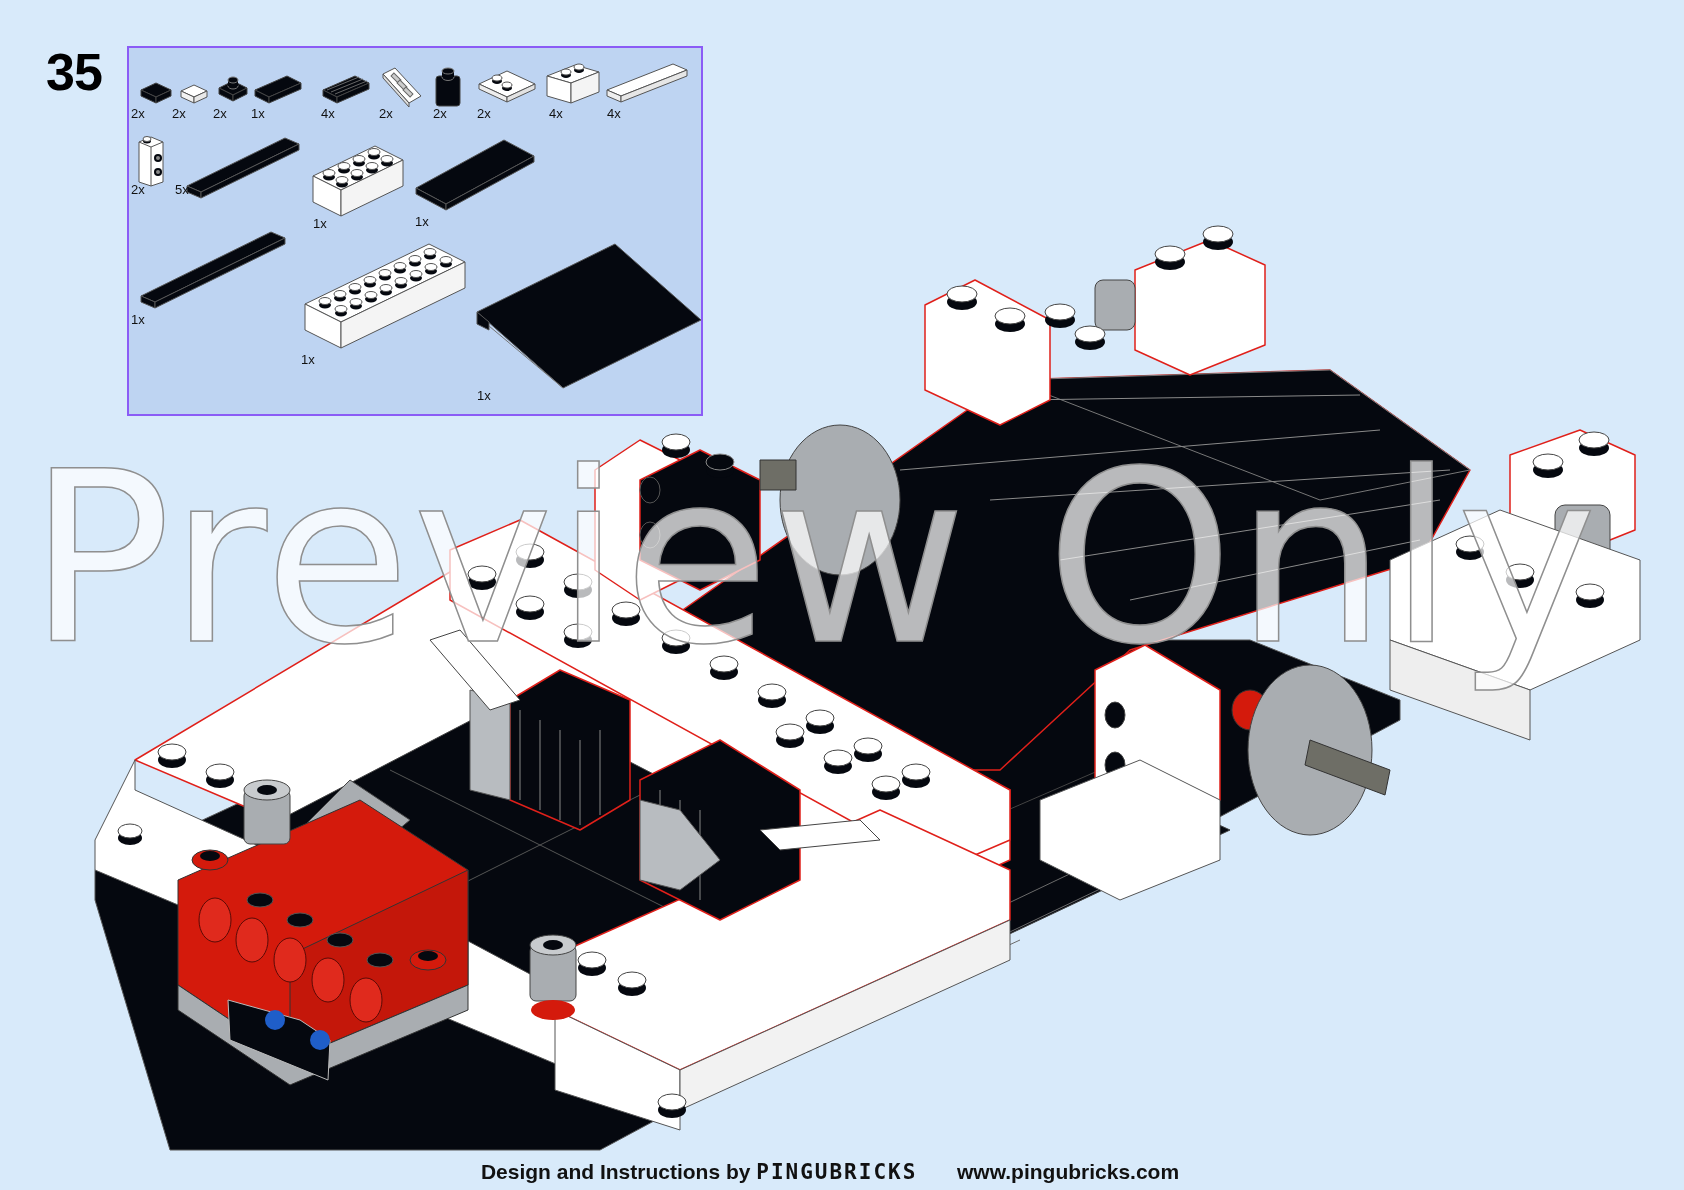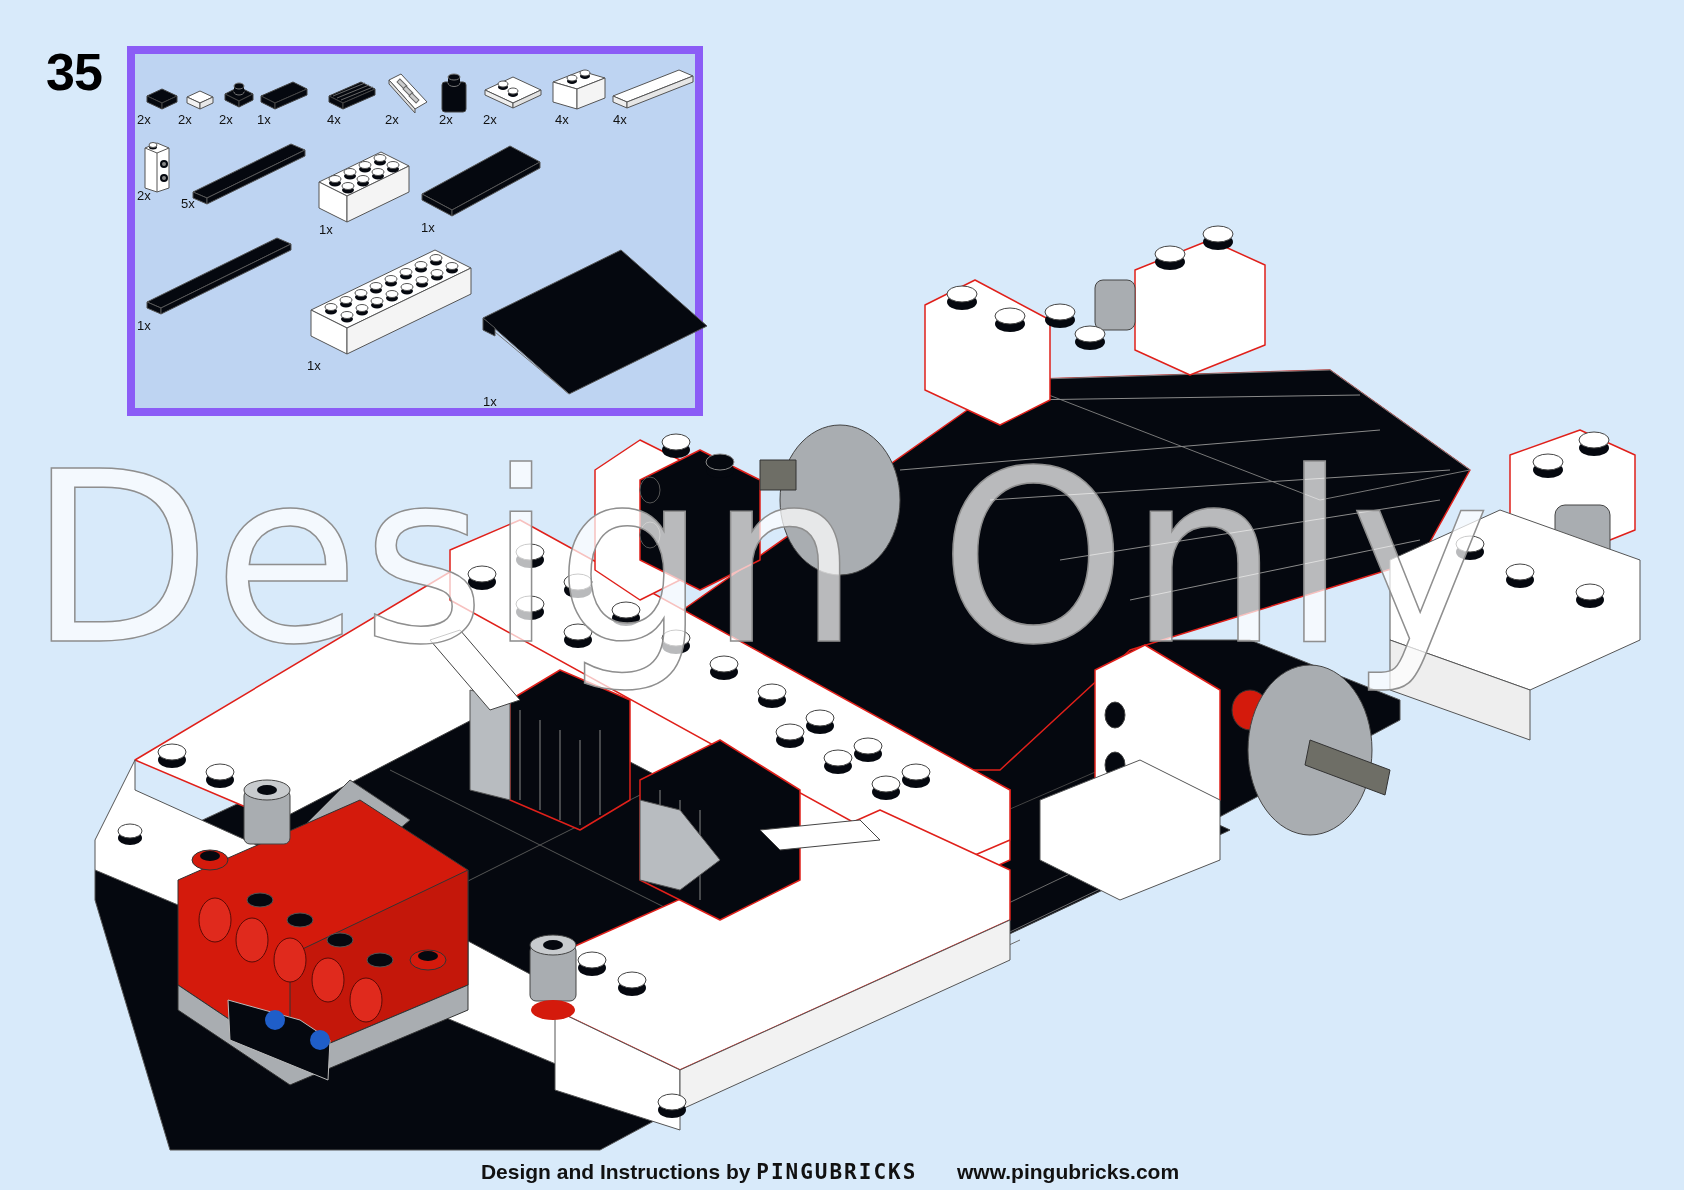--- a/index.html
+++ b/index.html
@@ -1,18 +1,18 @@
 <!DOCTYPE html>
 <html><head>
 <meta charset="utf-8">
 <style>
   html,body{margin:0;padding:0;}
   body{width:1684px;height:1190px;background:#d8eafa;position:relative;overflow:hidden;font-family:"Liberation Sans",sans-serif;}
   .step-number{position:absolute;left:46px;top:42px;font-size:52px;font-weight:bold;color:#000000;font-family:"Liberation Sans",sans-serif;letter-spacing:-1px;}
-  .parts-box{position:absolute;left:127px;top:46px;width:576px;height:370px;background:#bed4f2;border:8px solid #8b5cf6;box-sizing:border-box;}
+  .parts-box{position:absolute;left:127px;top:46px;width:576px;height:370px;background:#bed4f2;border:2px solid #8b5cf6;box-sizing:border-box;}
   .part{position:absolute;}
   .part svg{display:block;overflow:visible;}
   .qty{position:absolute;font-size:13px;color:#111;font-family:"Liberation Sans",sans-serif;}
   .model{position:absolute;left:0;top:0;}
   .watermark{position:absolute;left:28px;top:440px;font-size:238px;font-family:"DejaVu Sans",sans-serif;color:rgba(255,255,255,0.72);-webkit-text-stroke:1.5px #8f8f8f;letter-spacing:2px;white-space:nowrap;pointer-events:none;line-height:1;}
   .footer{position:absolute;left:0;top:1160px;width:1660px;text-align:center;font-size:21px;font-weight:bold;color:#111;font-family:"Liberation Sans",sans-serif;}
   .footer .brand{font-family:"DejaVu Sans Mono",monospace;letter-spacing:2px;font-weight:bold;}
   .footer .gap{display:inline-block;width:28px;}
 </style>
 </head>
@@ -144,21 +144,21 @@
   </div>
   <div class="qty" style="left:2px;top:134px;">2x</div>
 
   <div class="part" style="left:56px;top:88px;">
     <svg width="120" height="66">
         <polygon points="2,50 100,2 114,8 16,56" fill="#05080f" stroke="#555"></polygon>
         <polygon points="2,50 16,56 16,62 2,56" fill="#05080f" stroke="#555"></polygon>
         <polygon points="16,56 114,8 114,14 16,62" fill="#05080f" stroke="#555"></polygon>
       </svg>
   </div>
-  <div class="qty" style="left:46px;top:142px;">5x</div>
+  <div class="qty" style="left:46px;top:134px;">5x</div>
 
   <div class="part" style="left:182px;top:96px;">
     <svg width="98" height="76">
         <polygon points="2,32 64,2 92,16 30,46" fill="#fff" stroke="#555"></polygon>
         <polygon points="2,32 30,46 30,72 2,58" fill="#fff" stroke="#555"></polygon>
         <polygon points="30,46 92,16 92,42 30,72" fill="#f4f4f4" stroke="#555"></polygon>
       <g fill="#05080f">
           <ellipse cx="18" cy="33" rx="6" ry="3.5"></ellipse>
           <ellipse cx="33" cy="26" rx="6" ry="3.5"></ellipse>
           <ellipse cx="48" cy="19" rx="6" ry="3.5"></ellipse>
@@ -475,20 +475,20 @@
         <ellipse cx="1115" cy="715" rx="10" ry="13"></ellipse>
         <ellipse cx="1115" cy="765" rx="10" ry="13"></ellipse>
       </g>
     <polygon points="1040,800 1140,760 1220,800 1220,860 1120,900 1040,860" fill="#ffffff" stroke="#555"></polygon>
     <ellipse cx="1250" cy="710" rx="18" ry="20" fill="#d41a0c" stroke="#333"></ellipse>
     <ellipse cx="1310" cy="750" rx="62" ry="85" fill="#a9adb1" stroke="#444"></ellipse>
     <polygon points="1310,740 1390,770 1385,795 1305,765" fill="#6e6e66" stroke="#333"></polygon>
   </g>
 </svg>
 
-<div class="watermark">Design Only</div>
+<div class="watermark">Preview Only</div>
 
 <div class="footer">
   <span>Design and Instructions by</span>
   <span class="brand">PINGUBRICKS</span>
   <span class="gap"></span>
   <span>www.pingubricks.com</span>
 </div>
 
 </body></html>

